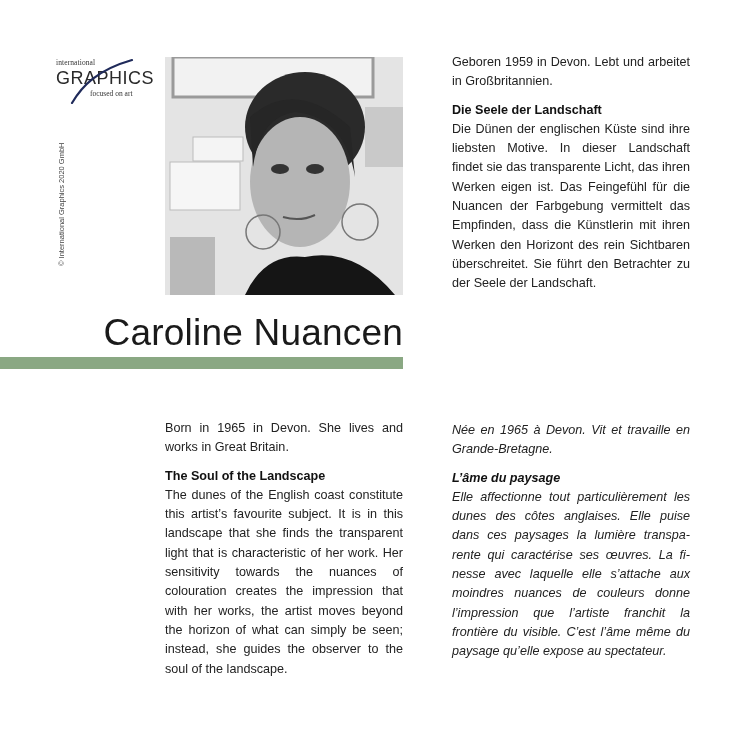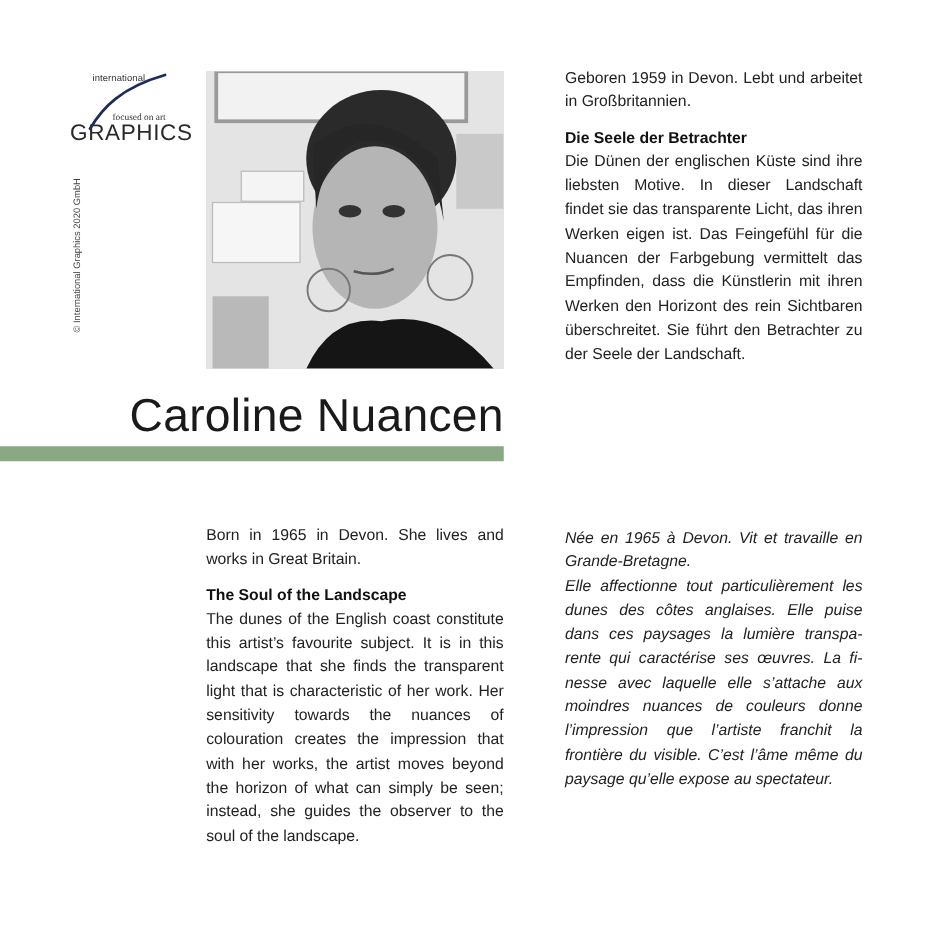--- a/index.html
+++ b/index.html
@@ -1,20 +1,20 @@
 <!DOCTYPE html>
 <html><head>
 <meta charset="utf-8">
 <style>
   html, body { margin:0; padding:0; background:#ffffff; }
   body { width:755px; height:755px; position:relative; overflow:hidden;
          font-family:"Liberation Sans", "DejaVu Sans", sans-serif; color:#1e1e1e; }
   .logo { position:absolute; left:52px; top:56px; width:88px; height:48px; }
-  .logo .intl { position:absolute; left:22px; top:2px; font-size:7.5px; color:#333; letter-spacing:0.1px; }
-  .logo .graphics { position:absolute; left:4px; top:12px; font-size:18px; color:#2a2a2a; letter-spacing:0.5px;margin-top:28px; }
+  .logo .intl { position:absolute; left:4px; top:2px; font-size:7.5px; color:#333; letter-spacing:0.1px;font-family:Liberation Serif, serif; }
+  .logo .graphics { position:absolute; left:4px; top:12px; font-size:18px; color:#2a2a2a; letter-spacing:0.5px; }
   .logo .focused { position:absolute; left:38px; top:33px; font-size:7.5px; color:#333;font-family:Liberation Serif, serif; }
   .logo svg { position:absolute; left:0; top:0; }
   .copyright { position:absolute; left:57px; top:266px; transform-origin:0 0; transform:rotate(-90deg);
                font-size:7.5px; color:#444; white-space:nowrap; }
   .portrait { position:absolute; left:165px; top:57px; width:238px; height:238px; overflow:hidden; background:#d9d9d9; }
   .name { position:absolute; left:0; top:312px; width:403px; text-align:right; font-size:37px; font-weight:300;
           color:#1a1a1a; letter-spacing:0.2px; }
   .bar { position:absolute; left:0; top:357px; width:403px; height:12px; }
   .col { position:absolute; width:238px; font-size:12.6px; line-height:19.3px; text-align:justify; hyphens:manual; color:#222; }
   .col p { margin:0; }
@@ -57,26 +57,27 @@
     <path d="M80 238 Q 100 195 140 200 Q 190 190 230 238 Z" fill="#151515"></path>
   </svg>
 </div>
 
 <div class="name">Caroline Nuancen</div>
 
 <div class="bar" style="background:#8aa883;"></div>
 
 <div class="col de">
   <p>Geboren 1959 in Devon. Lebt und arbei­tet in Großbritannien.</p>
-  <h3>Die Seele der Betrachter</h3>
+  <h3>Die Seele der Landschaft</h3>
   <p class="body">Die Dünen der englischen Küste sind ihre liebsten Motive. In dieser Land­schaft findet sie das transparente Licht, das ihren Werken eigen ist. Das Feinge­fühl für die Nuancen der Farbgebung vermittelt das Empfinden, dass die Künstlerin mit ihren Werken den Hori­zont des rein Sichtbaren überschreitet. Sie führt den Betrachter zu der Seele der Landschaft.</p>
 </div>
 
 <div class="col en">
   <p>Born in 1965 in Devon. She lives and works in Great Britain.</p>
   <h3>The Soul of the Landscape</h3>
   <p class="body">The dunes of the English coast consti­tute this artist’s favourite subject. It is in this landscape that she finds the trans­parent light that is characteristic of her work. Her sensitivity towards the nuanc­es of colouration creates the impression that with her works, the artist moves be­yond the horizon of what can simply be seen; instead, she guides the observer to the soul of the landscape.</p>
 </div>
 
 <div class="col fr">
   <p>Née en 1965 à Devon. Vit et travaille en Grande-Bretagne.</p>
+  <h3>L’âme du paysage</h3>
   <p class="body">Elle affectionne tout particulièrement les dunes des côtes anglaises. Elle puise dans ces paysages la lumière transpa­rente qui caractérise ses œuvres. La fi­nesse avec laquelle elle s’attache aux moindres nuances de couleurs donne l’impression que l’artiste franchit la frontière du visible. C’est l’âme même du paysage qu’elle expose au spectateur.</p>
 </div>
 
 </body></html>

